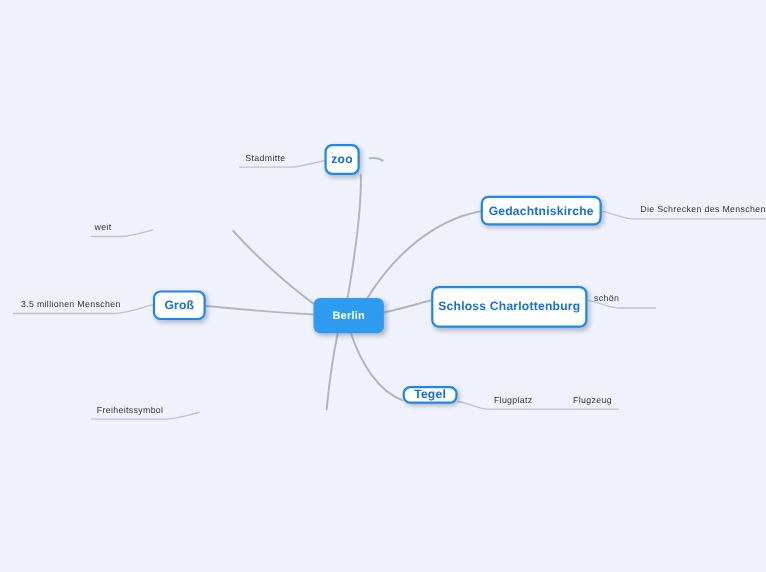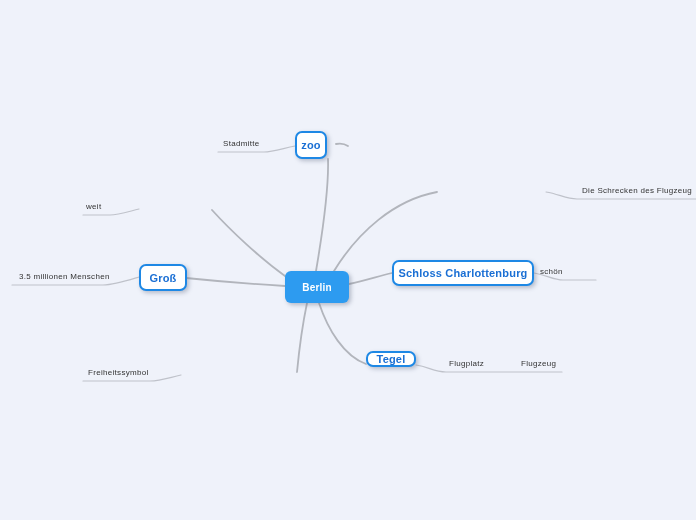--- a/index.html
+++ b/index.html
@@ -81,31 +81,32 @@
     <path class="sub" d="M546,192 C559,194 566,199 577,199 L696,199"></path>
     <path class="sub" d="M534,273 C547,275 553,280 563,280 L596,280"></path>
     <path class="sub" d="M416,365 C429,367 434,372 446,372 L562,372"></path>
     <path class="sub" d="M181,375 C168,378 160,381 150,381 L83,381"></path>
   </svg>
 
   <div class="node root" style="left:285px;top:271px;width:64px;height:32px">Berlin</div>
 
   <div class="node" style="left:295px;top:131px;width:32px;height:28px">zoo</div>
 
+  <div class="node" style="left:437px;top:178px;width:110px;height:27px">Gedachtniskirche</div>
 
 
   <div class="node" style="left:139px;top:264px;width:48px;height:27px">Groß</div>
 
-  <div class="node" style="left:392px;top:260px;width:142px;height:26px">Schloss Charlottenburg</div>
+  <div class="node" style="left:392px;top:260px;width:142px;height:38px">Schloss Charlottenburg</div>
 
   <div class="node" style="left:366px;top:351px;width:50px;height:16px">Tegel</div>
 
 
   <span class="floating-label" style="left:223px;top:139px">Stadmitte</span>
   <span class="floating-label" style="left:86px;top:202px">weit</span>
   <span class="floating-label" style="left:19px;top:272px">3.5 millionen Menschen</span>
-  <span class="floating-label" style="left:582px;top:186px">Die Schrecken des Flugzeug</span>
+  <span class="floating-label" style="left:582px;top:186px">Die Schrecken des Menschen</span>
   <span class="floating-label" style="left:540px;top:267px">schön</span>
   <span class="floating-label" style="left:449px;top:359px">Flugplatz</span>
   <span class="floating-label" style="left:521px;top:359px">Flugzeug</span>
   <span class="floating-label" style="left:88px;top:368px">Freiheitssymbol</span>
 
 </div>
 
 </body></html>

